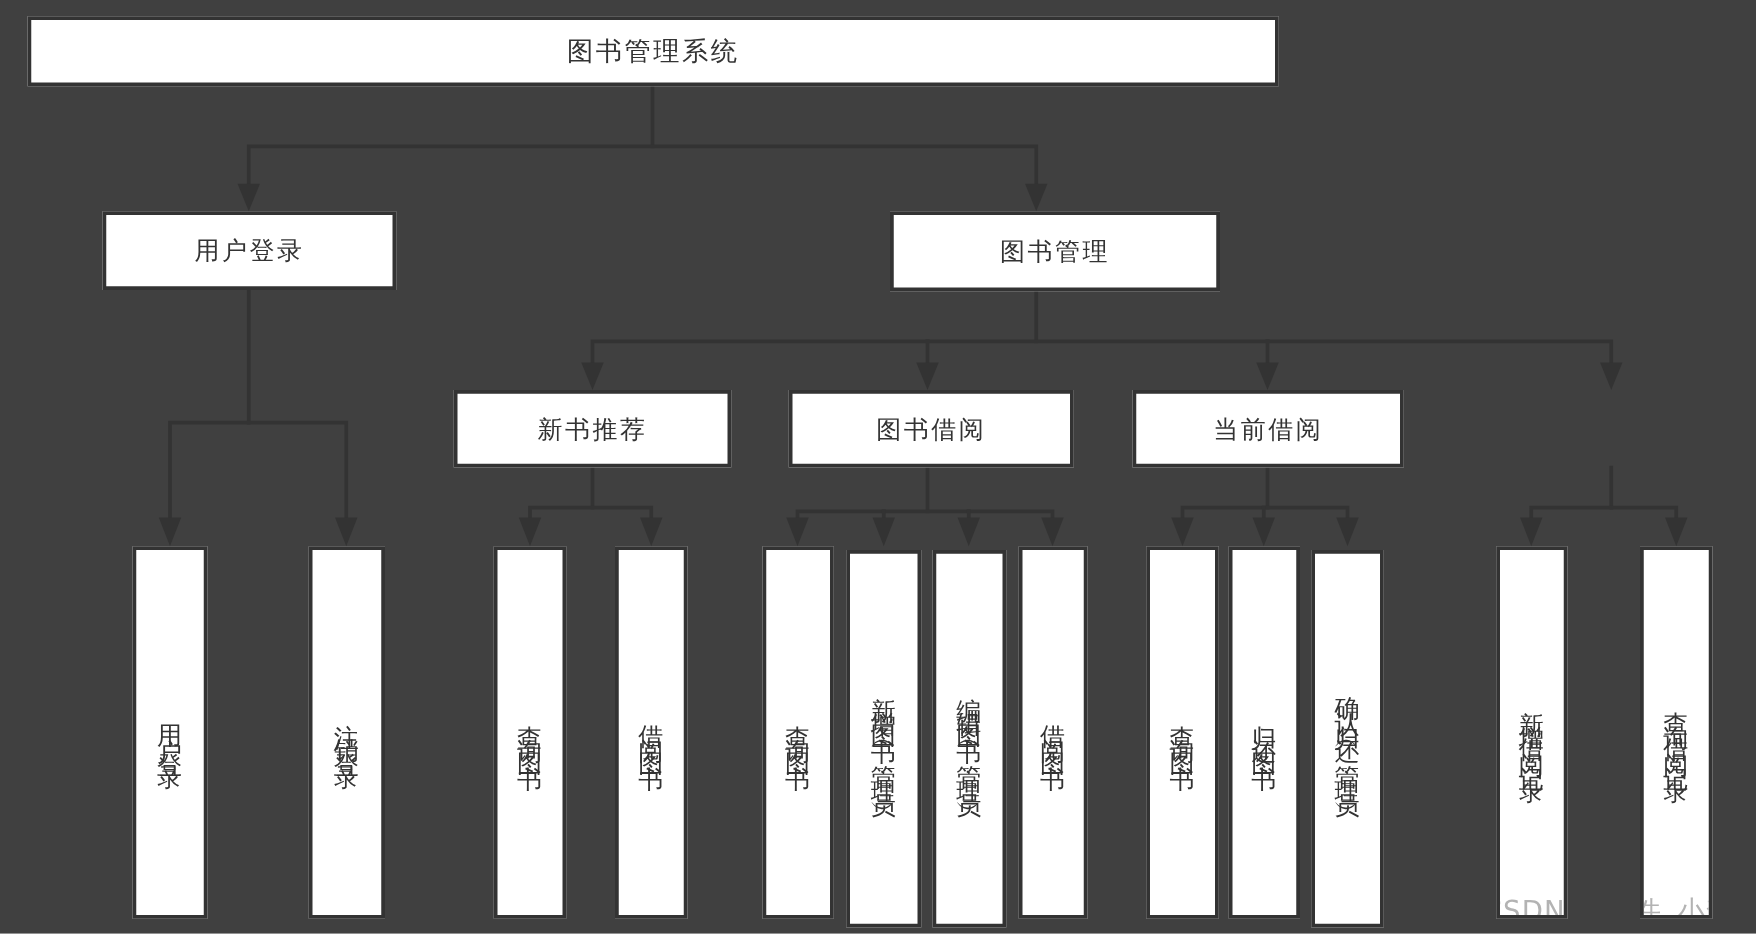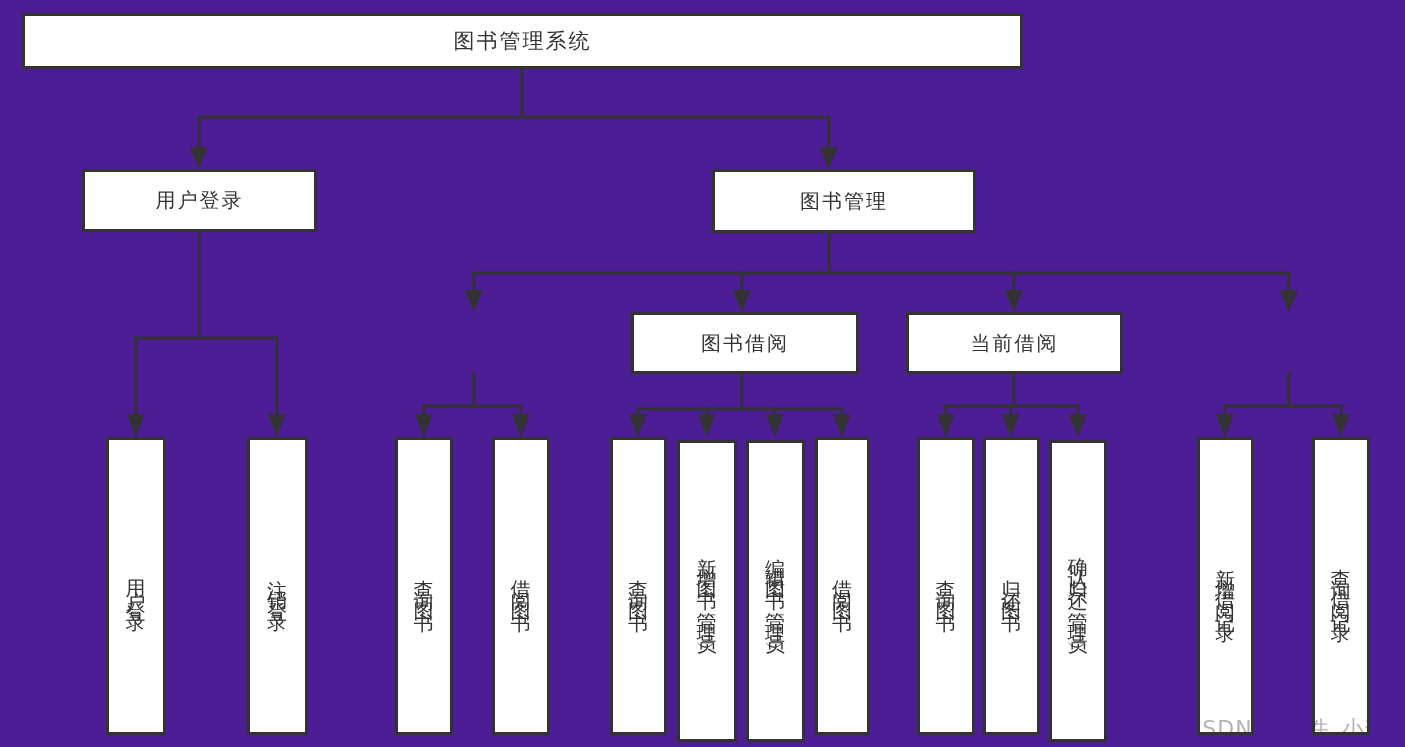--- a/index.html
+++ b/index.html
@@ -5,21 +5,21 @@
   html, body {
     margin: 0;
     padding: 0;
     background: #ffffff;
     font-family: "DejaVu Sans", sans-serif;
   }
   #canvas {
     position: relative;
     width: 1405px;
     height: 747px;
-    background: #4c1d95;
+    background: #404040;
     overflow: hidden;
     text-align: center;
   }
   #connectors {
     position: absolute;
     left: 0; top: 0;
     width: 1405px;
     height: 747px;
   }
   .node {
@@ -133,20 +133,21 @@
       <polygon class="arrowhead" points="1216,414 1234,414 1225,437"></polygon>
       <polygon class="arrowhead" points="1332,414 1350,414 1341,437"></polygon>
     </g>
   </svg>
 
   <div class="node h-node root-node" style="left:22px; top:13px; width:1001px; height:56px;">图书管理系统</div>
 
   <div class="node h-node" style="left:82px; top:169px; width:235px; height:63px;">用户登录</div>
   <div class="node h-node" style="left:712px; top:169px; width:264px; height:64px;">图书管理</div>
 
+  <div class="node h-node" style="left:363px; top:312px; width:222px; height:62px;">新书推荐</div>
   <div class="node h-node" style="left:631px; top:312px; width:228px; height:62px;">图书借阅</div>
   <div class="node h-node" style="left:906px; top:312px; width:217px; height:62px;">当前借阅</div>
 
   <div class="node v-node" style="left:106px; top:437px; width:60px; height:298px;">用户登录</div>
   <div class="node v-node" style="left:247px; top:437px; width:61px; height:298px;">注销登录</div>
 
   <div class="node v-node" style="left:395px; top:437px; width:58px; height:298px;">查询图书</div>
   <div class="node v-node" style="left:492px; top:437px; width:58px; height:298px;">借阅图书</div>
 
   <div class="node v-node" style="left:610px; top:437px; width:57px; height:298px;">查询图书</div>

